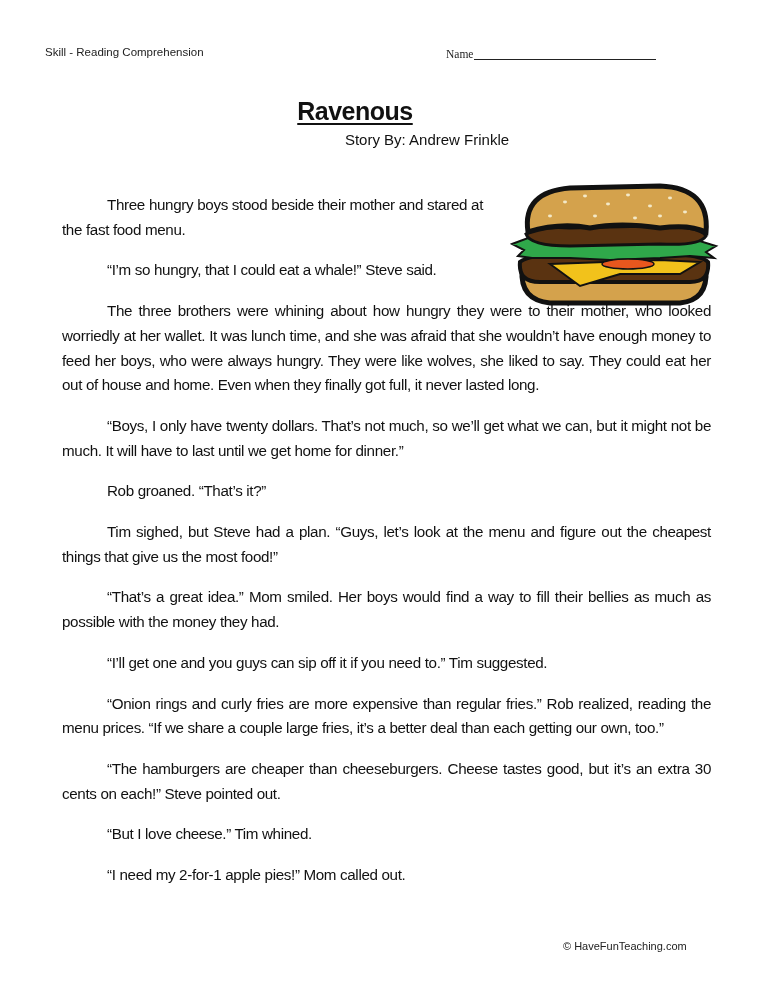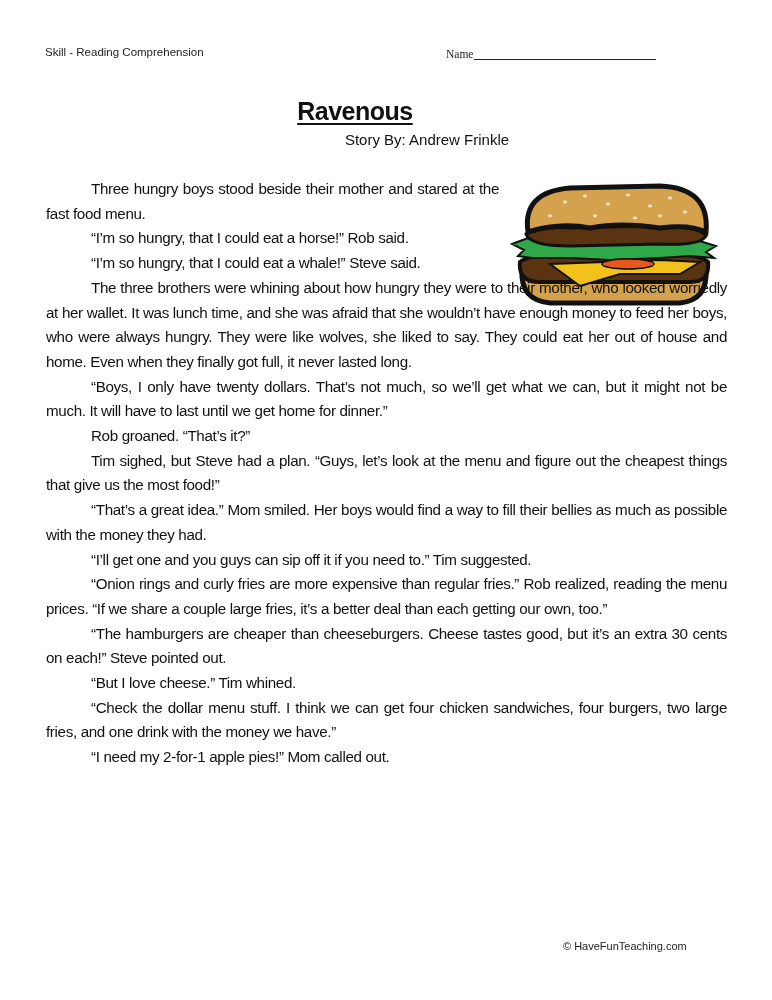--- a/index.html
+++ b/index.html
@@ -27,21 +27,21 @@
   .byline {
     position: absolute; left: 0; width: 772px; top: 131px; text-align: center;
     font-size: 15px;
     padding-left: 41px;
   }
   .story {
     position: absolute; left: 46px; top: 177px; width: 681px;
     font-size: 15.2px; line-height: 24.7px; text-align: justify;
     letter-spacing: -0.35px;
   }
-  .story p { margin: 0; text-indent: 45px; }
+  .story p { margin: 16px; text-indent: 45px; }
   .story p.first { padding-right: 228px; }
   .story p.wrapnarrow { padding-right: 228px; }
   .burger {
     position: absolute; left: 510px; top: 182px; width: 210px; height: 126px;
   }
   .footer {
     position: absolute; left: 563px; top: 940px; font-size: 11px; color: #222;
   }
 </style>
 </head>
@@ -82,28 +82,26 @@
     <ellipse cx="175" cy="30" rx="2" ry="1.4"></ellipse>
     <ellipse cx="40" cy="34" rx="2" ry="1.4"></ellipse>
     <ellipse cx="85" cy="34" rx="2" ry="1.4"></ellipse>
     <ellipse cx="125" cy="36" rx="2" ry="1.4"></ellipse>
     <ellipse cx="150" cy="34" rx="2" ry="1.4"></ellipse>
   </g>
 </svg>
 
 <div class="story">
   <p class="first">Three hungry boys stood beside their mother and stared at the fast food menu.</p>
-  <p class="wrapnarrow">“I’m so hungry, that I could eat a horse!” Rob said.</p>
   <p class="wrapnarrow">“I’m so hungry, that I could eat a whale!” Steve said.</p>
   <p>The three brothers were whining about how hungry they were to their mother, who looked worriedly at her wallet. It was lunch time, and she was afraid that she wouldn’t have enough money to feed her boys, who were always hungry. They were like wolves, she liked to say. They could eat her out of house and home. Even when they finally got full, it never lasted long.</p>
   <p>“Boys, I only have twenty dollars. That’s not much, so we’ll get what we can, but it might not be much. It will have to last until we get home for dinner.”</p>
   <p>Rob groaned. “That’s it?”</p>
   <p>Tim sighed, but Steve had a plan. “Guys, let’s look at the menu and figure out the cheapest things that give us the most food!”</p>
   <p>“That’s a great idea.” Mom smiled. Her boys would find a way to fill their bellies as much as possible with the money they had.</p>
   <p>“I’ll get one and you guys can sip off it if you need to.” Tim suggested.</p>
   <p>“Onion rings and curly fries are more expensive than regular fries.” Rob realized, reading the menu prices. “If we share a couple large fries, it’s a better deal than each getting our own, too.”</p>
   <p>“The hamburgers are cheaper than cheeseburgers. Cheese tastes good, but it’s an extra 30 cents on each!” Steve pointed out.</p>
   <p>“But I love cheese.” Tim whined.</p>
-  <p>“Check the dollar menu stuff. I think we can get four chicken sandwiches, four burgers, two large fries, and one drink with the money we have.”</p>
   <p>“I need my 2-for-1 apple pies!” Mom called out.</p>
 </div>
 
 <div class="footer">© HaveFunTeaching.com</div>
 
 </body></html>

